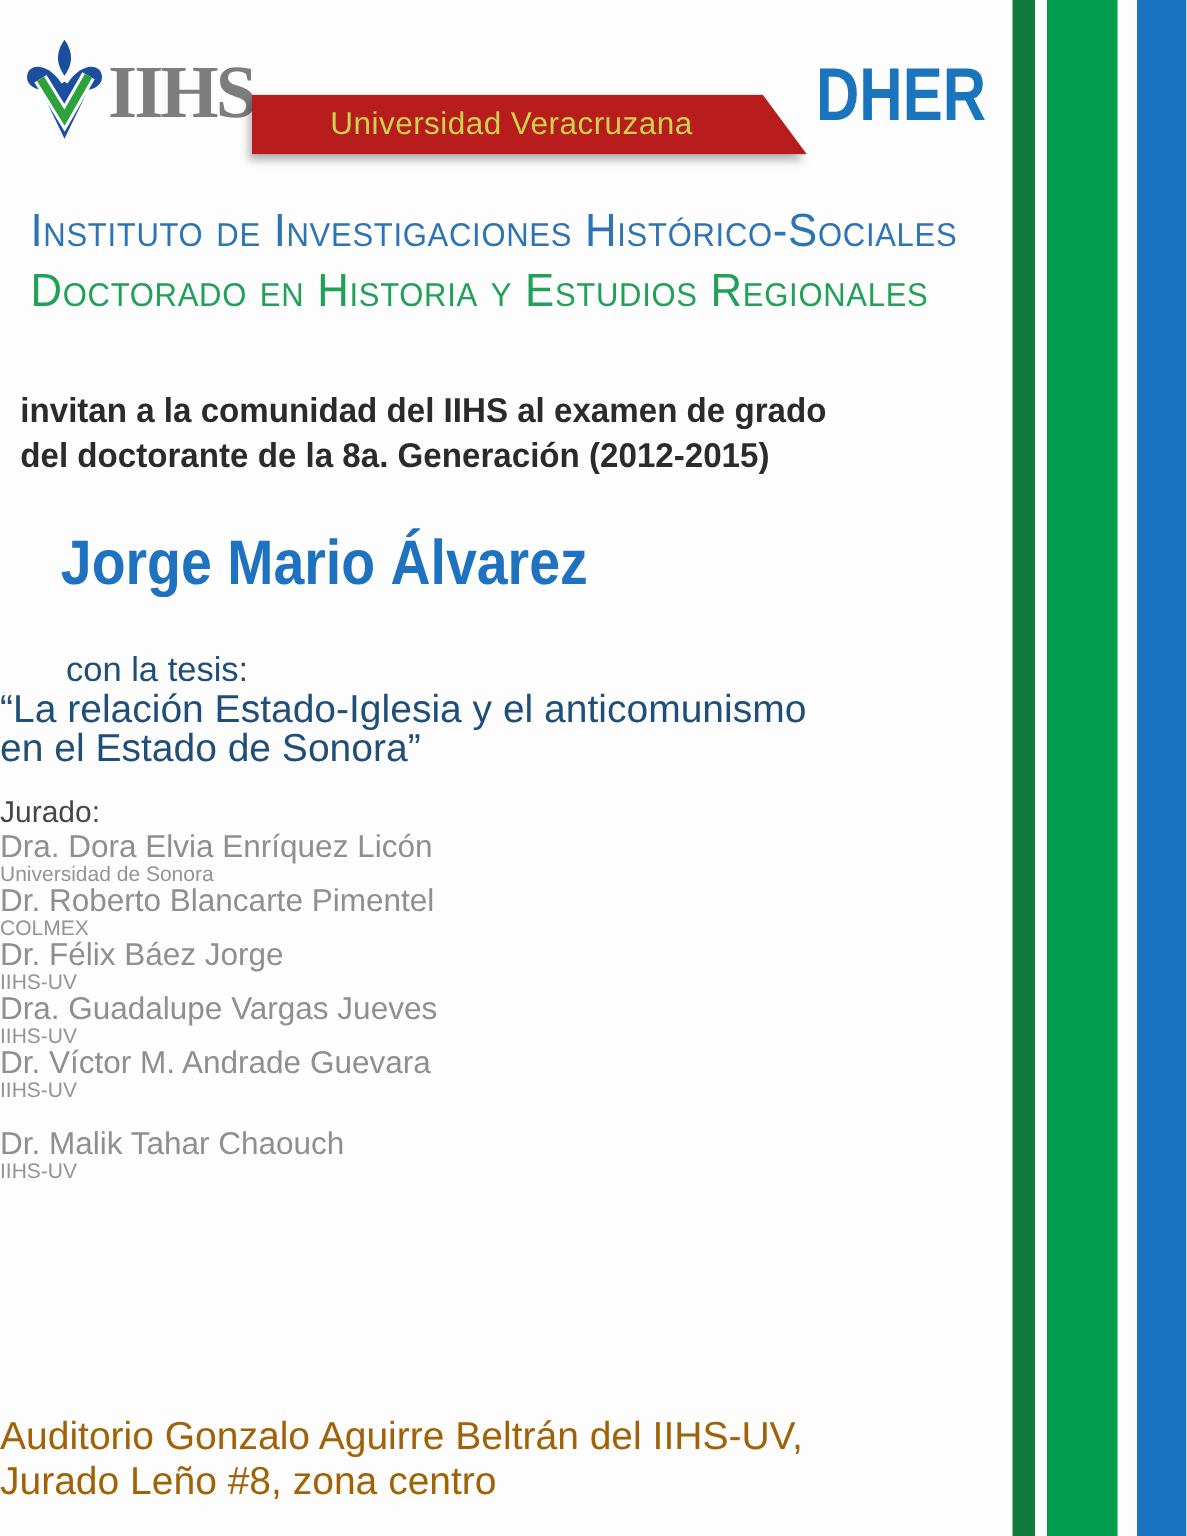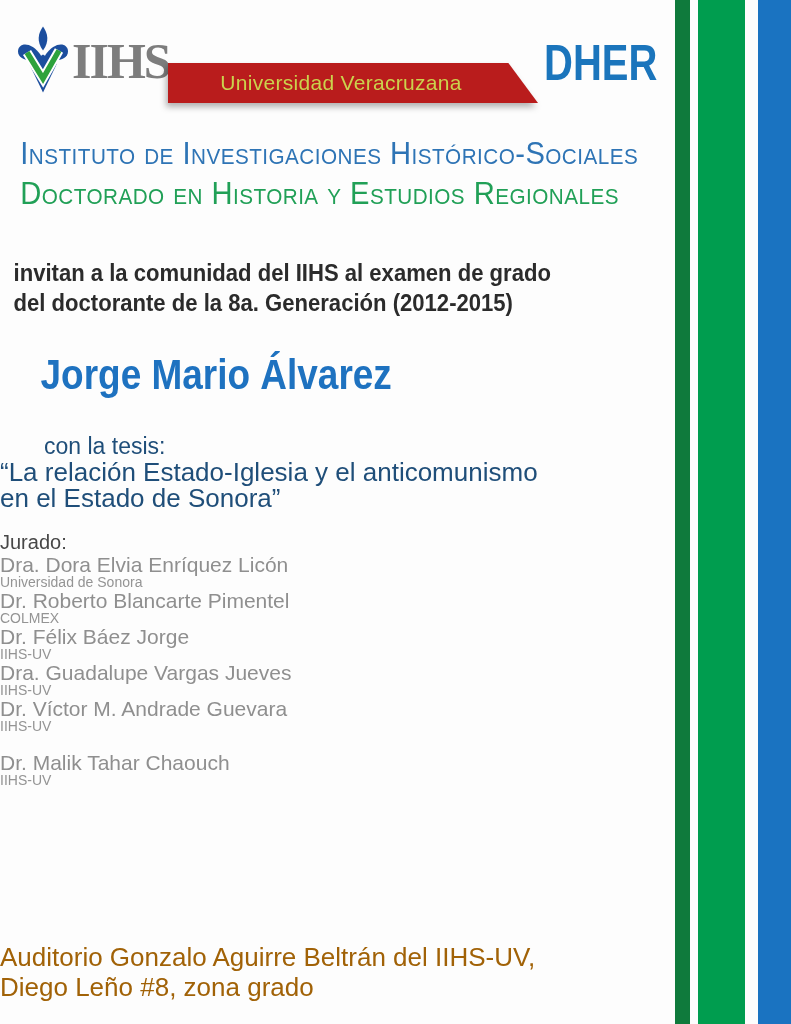--- a/index.html
+++ b/index.html
@@ -176,16 +176,16 @@
   </div>
 
   <div class="director-block">
     <span class="member-name">Dr. Malik Tahar Chaouch</span>
     <span class="member-affil">IIHS-UV</span>
   </div>
 
 
   <div class="venue-block">
     <span class="venue-line">Auditorio Gonzalo Aguirre Beltrán del IIHS-UV,</span>
-    <span class="venue-line">Diego Leño #8, zona grado</span>
+    <span class="venue-line">Jurado Leño #8, zona centro</span>
   </div>
 
 </div>
 
 </body></html>

